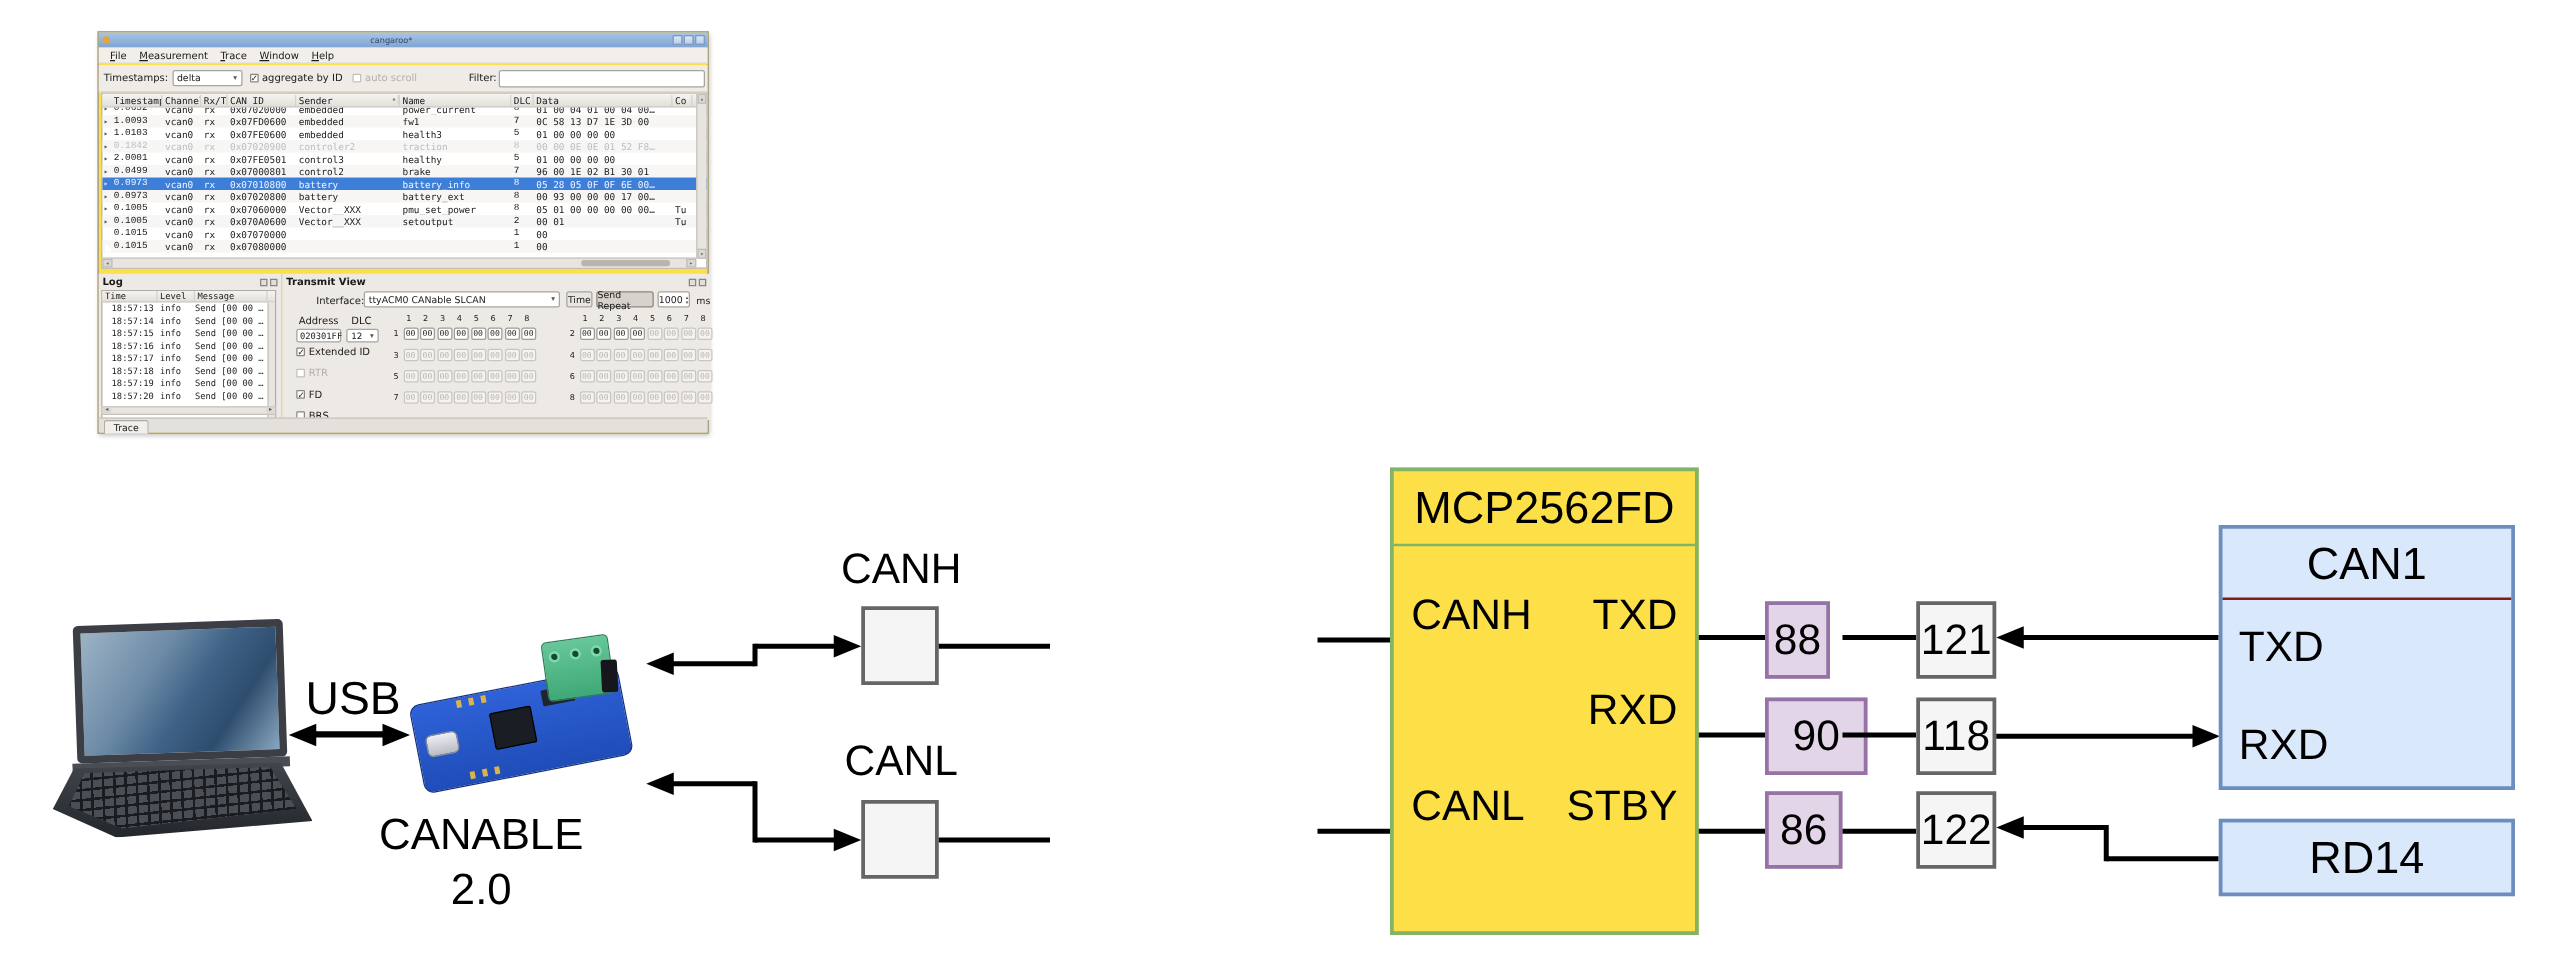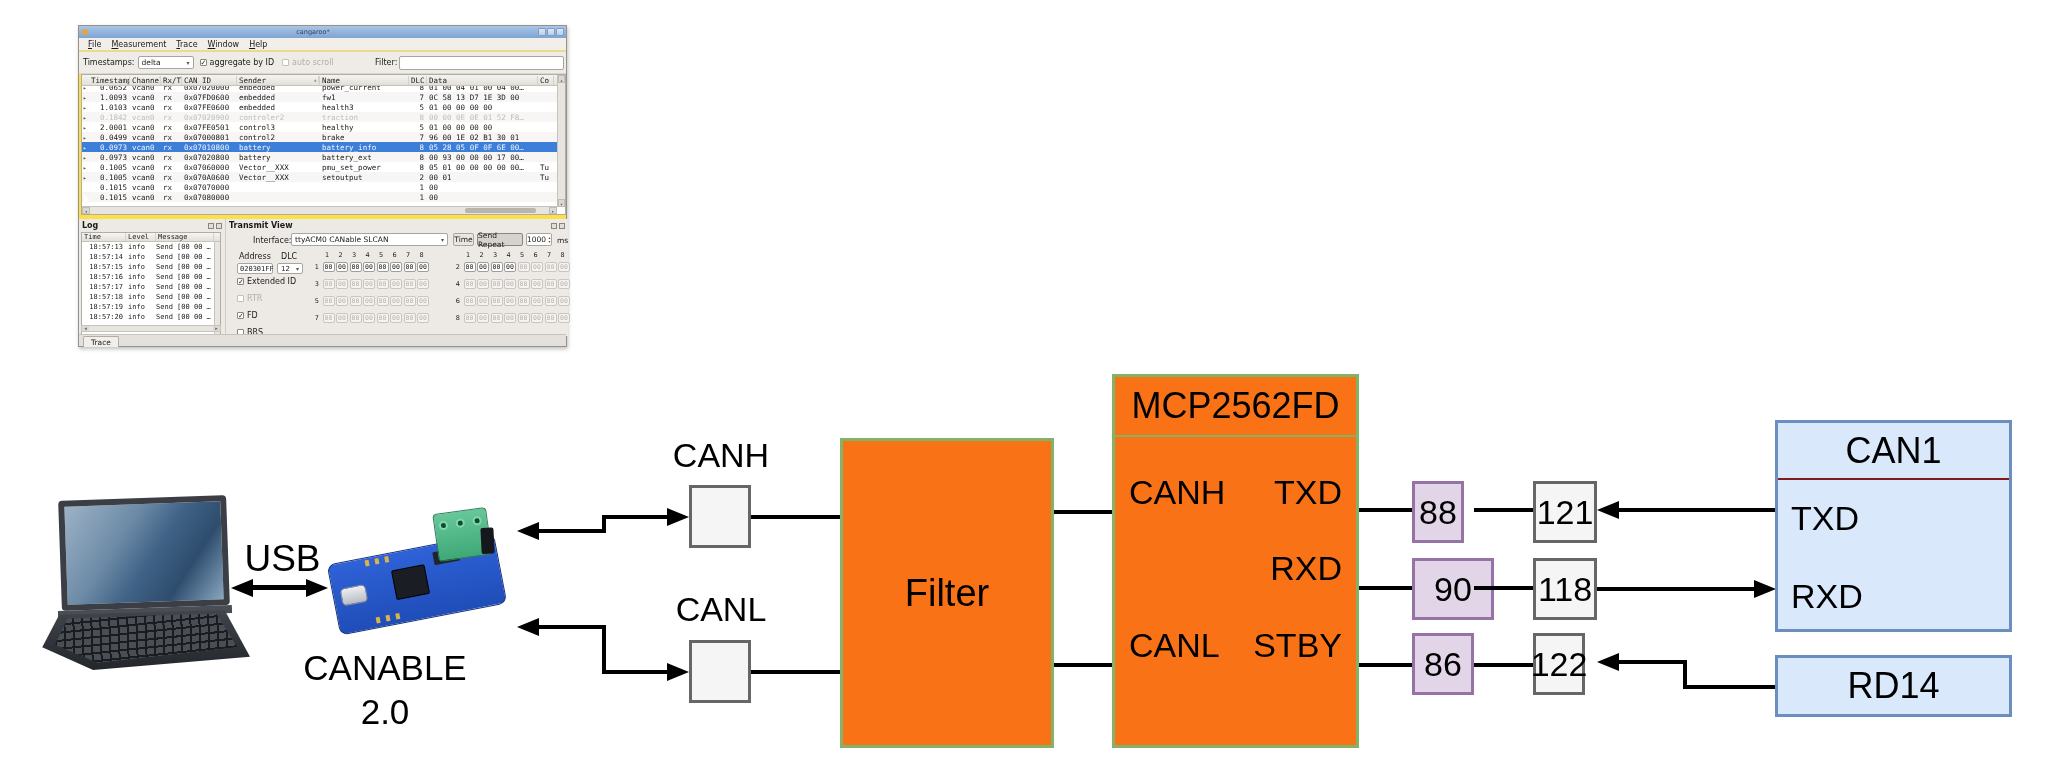--- a/index.html
+++ b/index.html
@@ -43,21 +43,21 @@
   .thead span { border-right:1px solid #d5d1cb; padding-left:2px; overflow:hidden; white-space:nowrap; }
   .trow { height:10px; font-size:7.5px; align-items:center; white-space:nowrap; }
   .trow:nth-child(even) { background:#f7f6f4; }
   .trow.selected { background:#3d7ed8; color:#f2f6fc; }
   .trow.dim { color:#bdbdbd; }
   .trow.clipped { height:6px; overflow:hidden; }
   .trow.clipped .tc { margin-top:-4px; }
   .tc { overflow:hidden; padding-left:2px; }
   .c-exp { color:#555; font-size:6px; padding-left:1px; }
   .trow.selected .c-exp { color:#dce6f5; }
-  .c-ts, .c-dlc { text-align:right; padding-right:3px; }
+  .c-ts, .c-dlc { text-align:left; padding-right:3px;font-family:Liberation Mono, monospace; }
   .sort-ind { color:#777; font-size:6px; text-align:right; padding-right:1px; }
   .vscroll { position:absolute; right:0; top:0; width:8px; height:132px; background:#e8e5e1;
              border-left:1px solid #c6c2bc; font-size:5px; color:#66625c; text-align:center; }
   .vscroll .sa { display:block; height:8px; line-height:8px; background:#dcd8d3; border:1px solid #c0bcb6; }
   .vscroll .sa.bottom { position:absolute; bottom:0; left:0; right:0; }
   .hscroll { position:absolute; left:0; bottom:0; height:8px; right:8px; background:#e8e5e1;
              border-top:1px solid #c6c2bc; font-size:5px; color:#66625c; }
   .hscroll .sa { position:absolute; top:0; width:8px; height:7px; line-height:7px; text-align:center;
                  background:#dcd8d3; border:1px solid #c0bcb6; }
   .hslider { position:absolute; left:383px; top:1px; width:71px; height:5px; background:#b8b4ae; border-radius:2px; }
@@ -121,21 +121,21 @@
 
   
   .dg-label { position:absolute; color:#000; font-size:34px; text-align:center; }
   .seg { position:absolute; background:#000; }
   .ah { position:absolute; width:0; height:0; border-top:9px solid transparent; border-bottom:9px solid transparent; }
   .ah-r { border-left:22px solid #000; }
   .ah-l { border-right:22px solid #000; }
   .node { position:absolute; display:flex; align-items:center; justify-content:center;
           font-size:34px; color:#000; }
   .n-gray  { background:#f5f5f5; border:3px solid #666666; }
-  .n-green { background:#f97316; border:3px solid #82b366; }
+  .n-green { background:#fde047; border:3px solid #82b366; }
   .n-purple{ background:#e1d5e7; border:3px solid #9673a6; }
   .n-blue  { background:#dae8fc; border:3px solid #6c8ebf; }
   .blockhead { position:absolute; left:0; top:0; right:0; display:flex; align-items:center; justify-content:center; font-size:36px; }
   .pinlab { position:absolute; font-size:34px; }
 
   
   .laptop { position:absolute; left:38px; top:492px; width:212px; height:180px; }
   .lt-screen { position:absolute; left:22px; top:6px; width:168px; height:110px;
                border:6px solid #3b3e44; border-radius:4px; transform:rotate(-2deg);
                background:linear-gradient(125deg,#9db3c6 0%,#6c8aa6 35%,#3f6286 55%,#2e4d6e 75%,#89a7bf 100%); }
@@ -654,23 +654,20 @@
 
   <div class="dg-label" style="left:660px; top:590px; width:122px;">CANL</div>
   <div class="ah ah-l" style="left:517px; top:618px;"></div>
   <div class="seg" style="left:534px; top:625px; width:70px; height:4px;"></div>
   <div class="seg" style="left:602px; top:625px; width:4px; height:49px;"></div>
   <div class="seg" style="left:604px; top:670px; width:64px; height:4px;"></div>
   <div class="ah ah-r" style="left:667px; top:663px;"></div>
   <div class="node n-gray" style="left:689px; top:640px; width:62px; height:63px;"></div>
   <div class="seg" style="left:751px; top:670px; width:89px; height:4px;"></div>
 
-  <div class="node n-green" style="left:840px; top:438px; width:214px; height:310px; font-size:38px;">
-    <span>Filter</span>
-  </div>
   <div class="seg" style="left:1054px; top:510px; width:58px; height:4px;"></div>
   <div class="seg" style="left:1054px; top:663px; width:58px; height:4px;"></div>
 
   <div class="node n-green" style="left:1112px; top:374px; width:247px; height:374px;">
     <div class="blockhead" style="height:60px; border-bottom:2px solid #82b366;">MCP2562FD</div>
     <span class="pinlab" style="left:14px; top:96px;">CANH</span>
     <span class="pinlab" style="right:14px; top:96px;">TXD</span>
     <span class="pinlab" style="right:14px; top:172px;">RXD</span>
     <span class="pinlab" style="left:14px; top:249px;">CANL</span>
     <span class="pinlab" style="right:14px; top:249px;">STBY</span>
@@ -680,21 +677,21 @@
   <div class="seg" style="left:1359px; top:586px; width:53px; height:4px;"></div>
   <div class="seg" style="left:1359px; top:663px; width:53px; height:4px;"></div>
   <div class="node n-purple" style="left:1412px; top:481px; width:52px; height:62px;">88</div>
   <div class="node n-purple" style="left:1412px; top:558px; width:82px; height:62px;">90</div>
   <div class="node n-purple" style="left:1412px; top:633px; width:62px; height:62px;">86</div>
   <div class="seg" style="left:1474px; top:508px; width:59px; height:4px;"></div>
   <div class="seg" style="left:1474px; top:586px; width:59px; height:4px;"></div>
   <div class="seg" style="left:1474px; top:663px; width:59px; height:4px;"></div>
   <div class="node n-gray" style="left:1533px; top:481px; width:64px; height:62px;">121</div>
   <div class="node n-gray" style="left:1533px; top:558px; width:64px; height:62px;">118</div>
-  <div class="node n-gray" style="left:1533px; top:633px; width:52px; height:62px;">122</div>
+  <div class="node n-gray" style="left:1533px; top:633px; width:64px; height:62px;">122</div>
 
   <div class="ah ah-l" style="left:1597px; top:501px;"></div>
   <div class="seg" style="left:1614px; top:508px; width:161px; height:4px;"></div>
 
   <div class="seg" style="left:1597px; top:587px; width:160px; height:4px;"></div>
   <div class="ah ah-r" style="left:1754px; top:580px;"></div>
 
   <div class="ah ah-l" style="left:1597px; top:653px;"></div>
   <div class="seg" style="left:1614px; top:660px; width:71px; height:4px;"></div>
   <div class="seg" style="left:1683px; top:660px; width:4px; height:29px;"></div>

